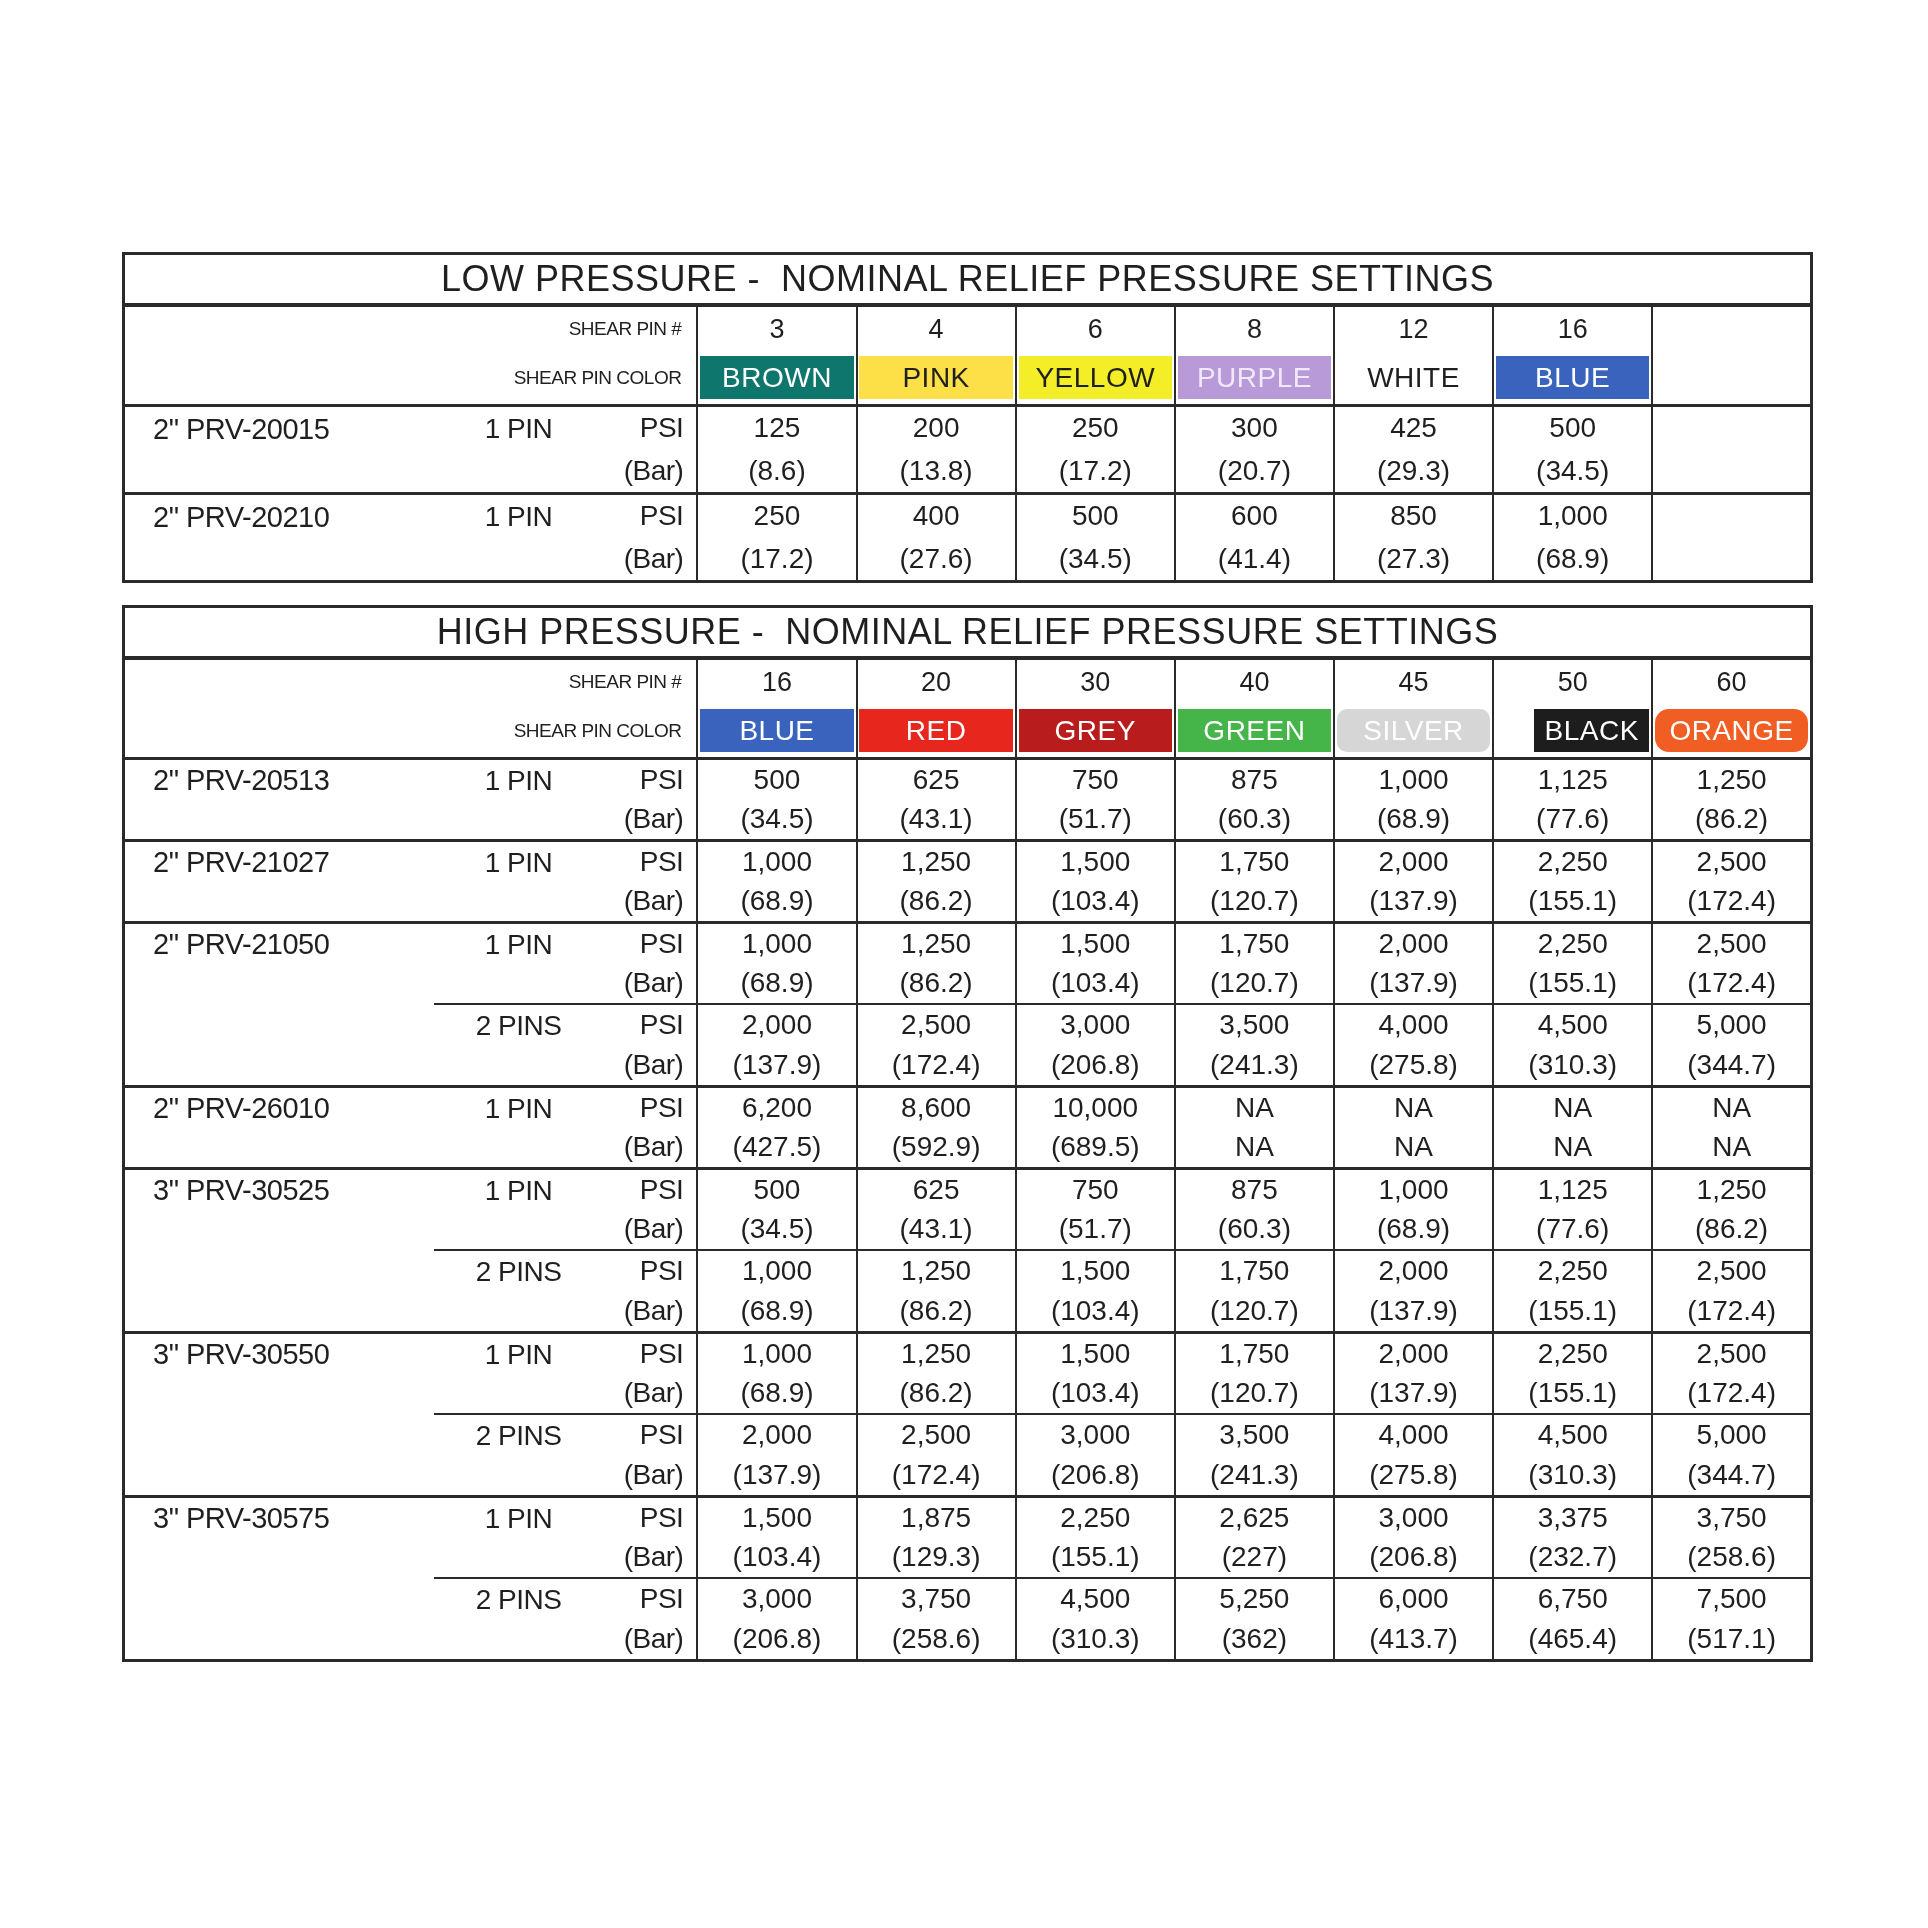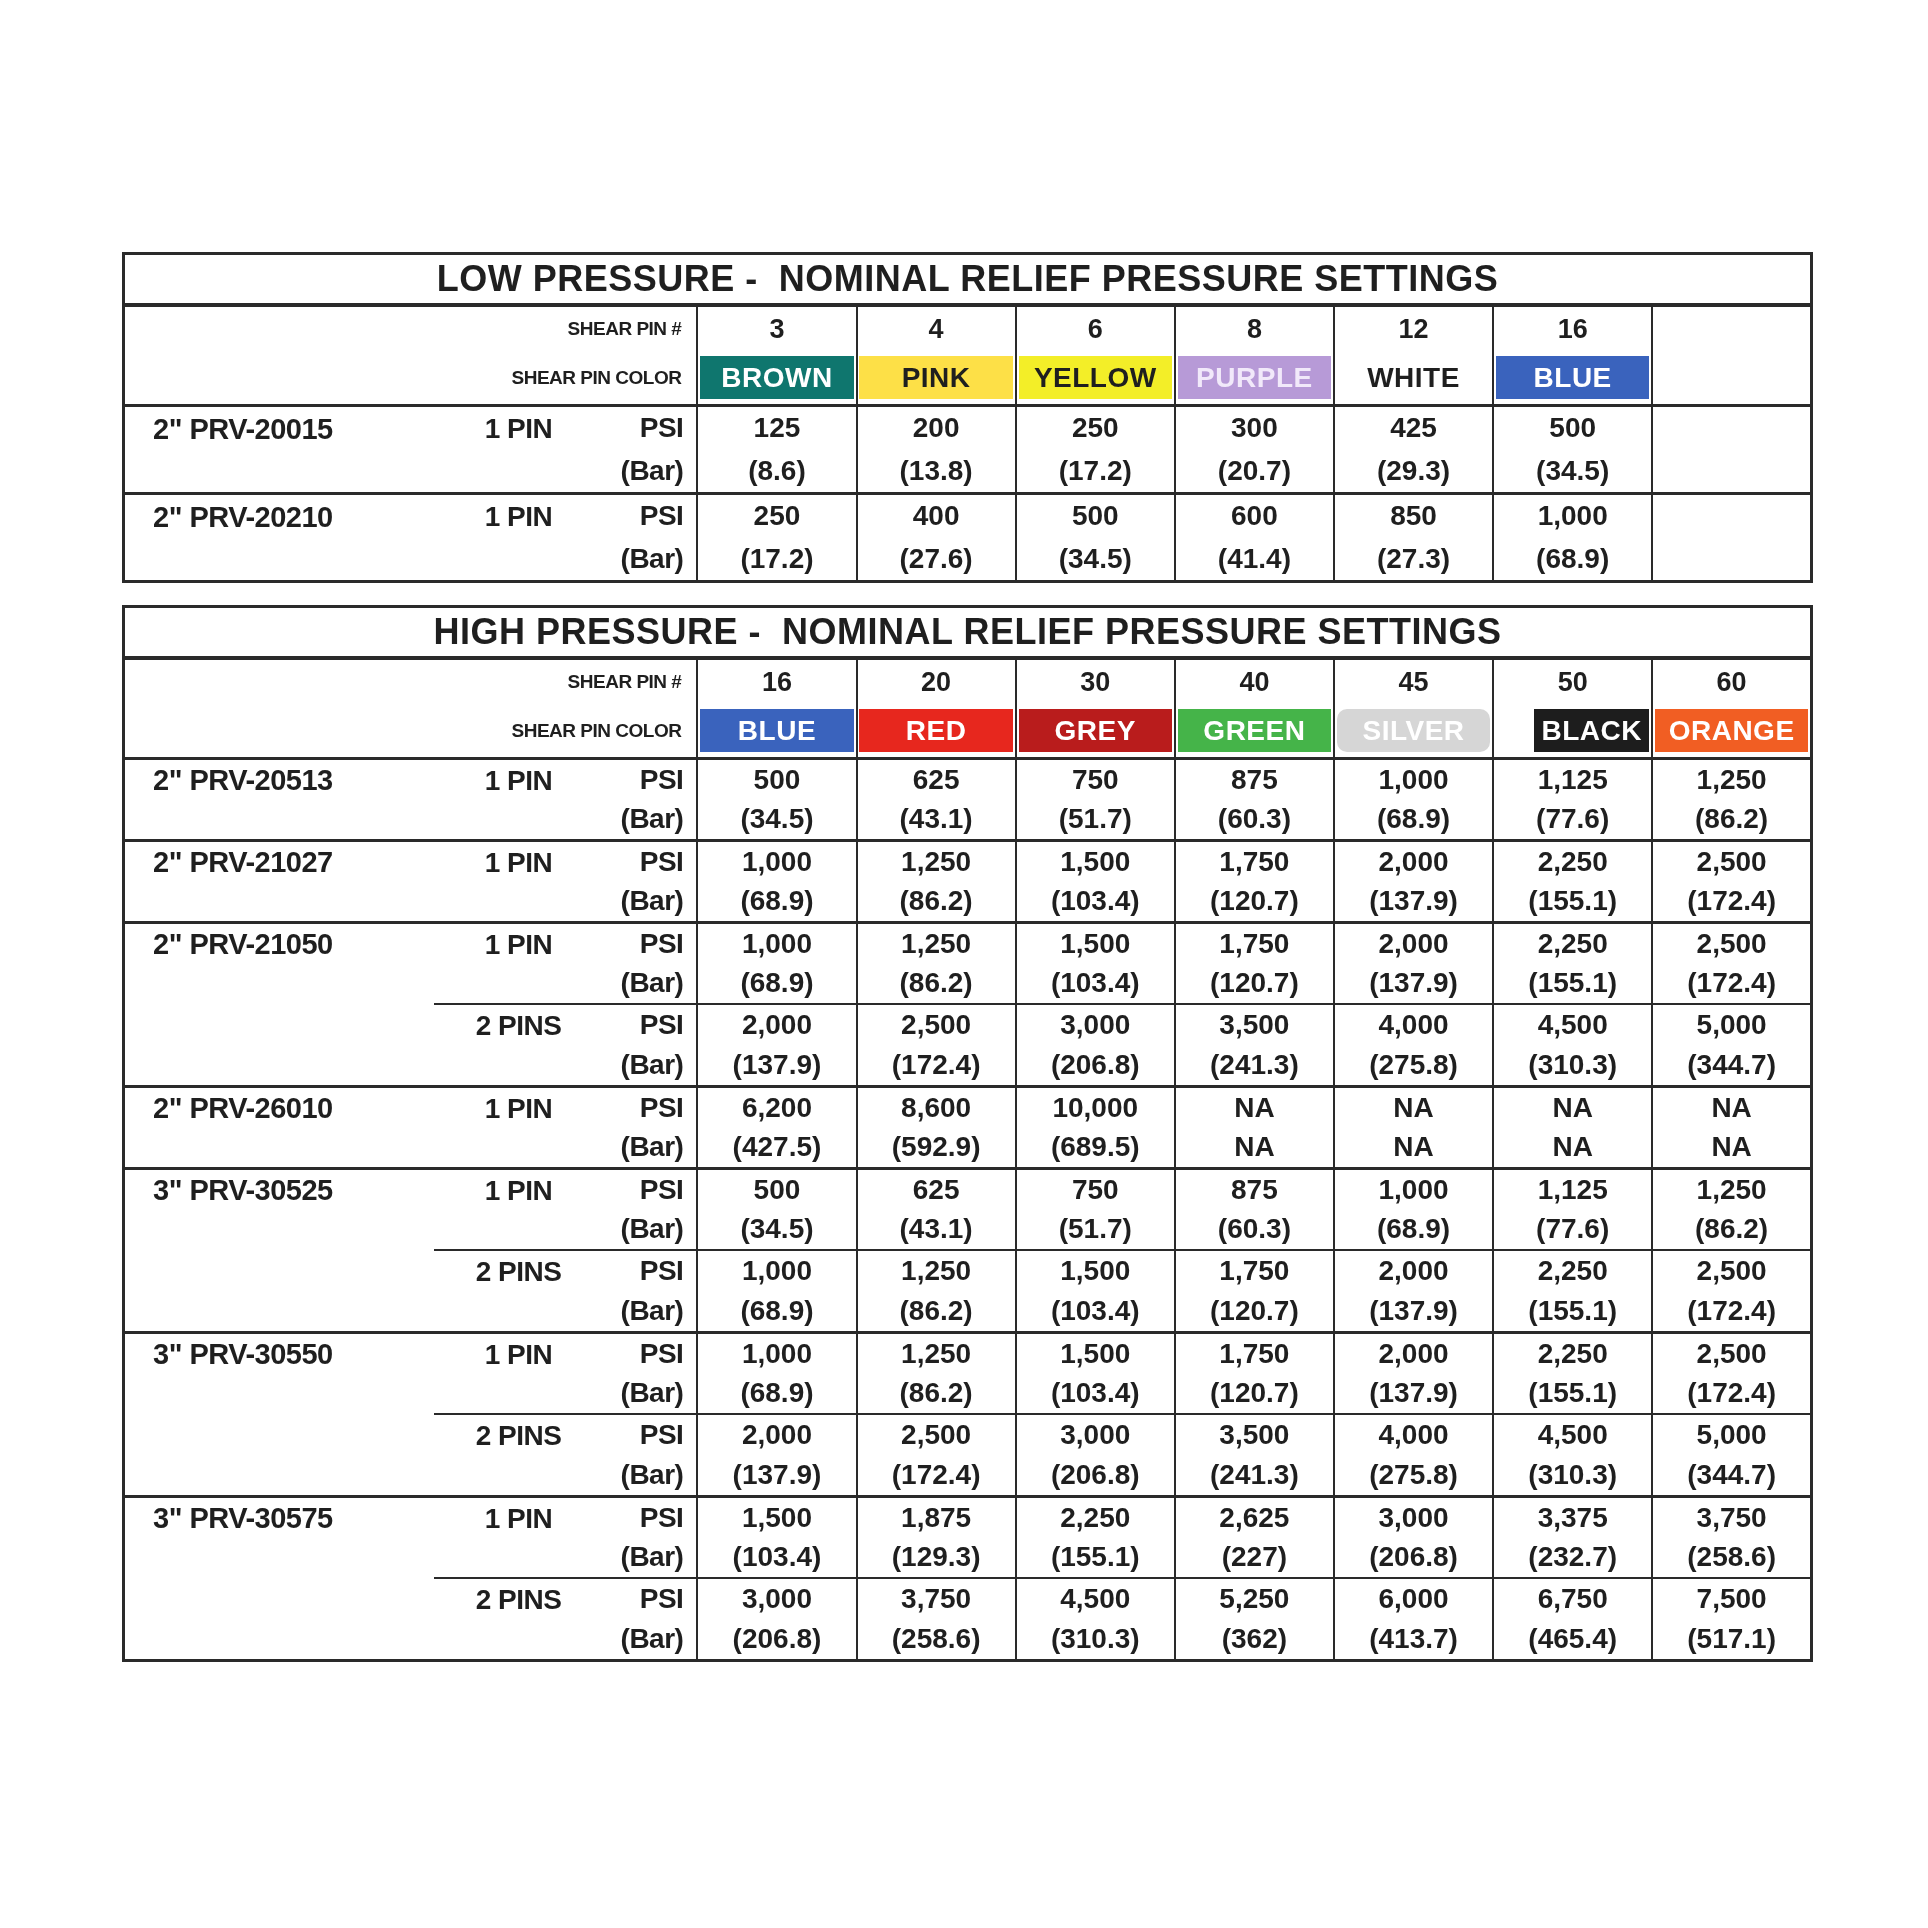--- a/index.html
+++ b/index.html
@@ -9,21 +9,21 @@
     position:relative; width:1928px; height:1928px; background:#ffffff;
     font-family:"Liberation Sans", sans-serif; color:var(--tc);
   }
   .tbl-wrap { position:absolute; width:1691px; }
   #wrap-low  { left:122px; top:252px; }
   #wrap-high { left:122px; top:605px; }
 
   table {
     border-collapse:collapse; table-layout:fixed; width:100%;
     border:3.8px solid var(--bc); background:#ffffff;
-    font-weight:700; color:var(--tc);
+    font-weight:400; color:var(--tc);
   }
   td { padding:0; overflow:hidden; white-space:nowrap; vertical-align:middle; }
 
   tr.r-title  { height:51px; }
   tr.r-pins   { height:47px; }
   tr.r-colors { height:53px; }
   #wrap-low  tr.r-data { height:44px; }
   #wrap-high tr.r-data { height:41px; }
 
   .title-cell {
@@ -191,21 +191,21 @@
             <td class="v cb">
               <div class="band" style="background: rgb(69, 180, 73); color: rgb(255, 255, 255);">GREEN</div>
             </td>
             <td class="v cb">
               <div class="band" style="background: rgb(214, 214, 214); color: rgb(255, 255, 255); border-radius: 10px;">SILVER</div>
             </td>
             <td class="v cb">
               <div class="band" style="background: rgb(29, 29, 29); color: rgb(255, 255, 255); margin-left: 40px;">BLACK</div>
             </td>
             <td class="v cb">
-              <div class="band" style="background: rgb(241, 94, 35); color: rgb(255, 255, 255);">ORANGE</div>
+              <div class="band" style="background: rgb(241, 94, 35); color: rgb(255, 255, 255); border-radius: 14px;">ORANGE</div>
             </td>
           </tr>
           <tr class="r-data">
             <td class="model" rowspan="2">2" PRV-20513</td>
             <td class="pins" rowspan="2">1 PIN</td>
             <td class="unit">PSI</td>
             <td class="v val">500</td>
             <td class="v val">625</td>
             <td class="v val">750</td>
             <td class="v val">875</td>

